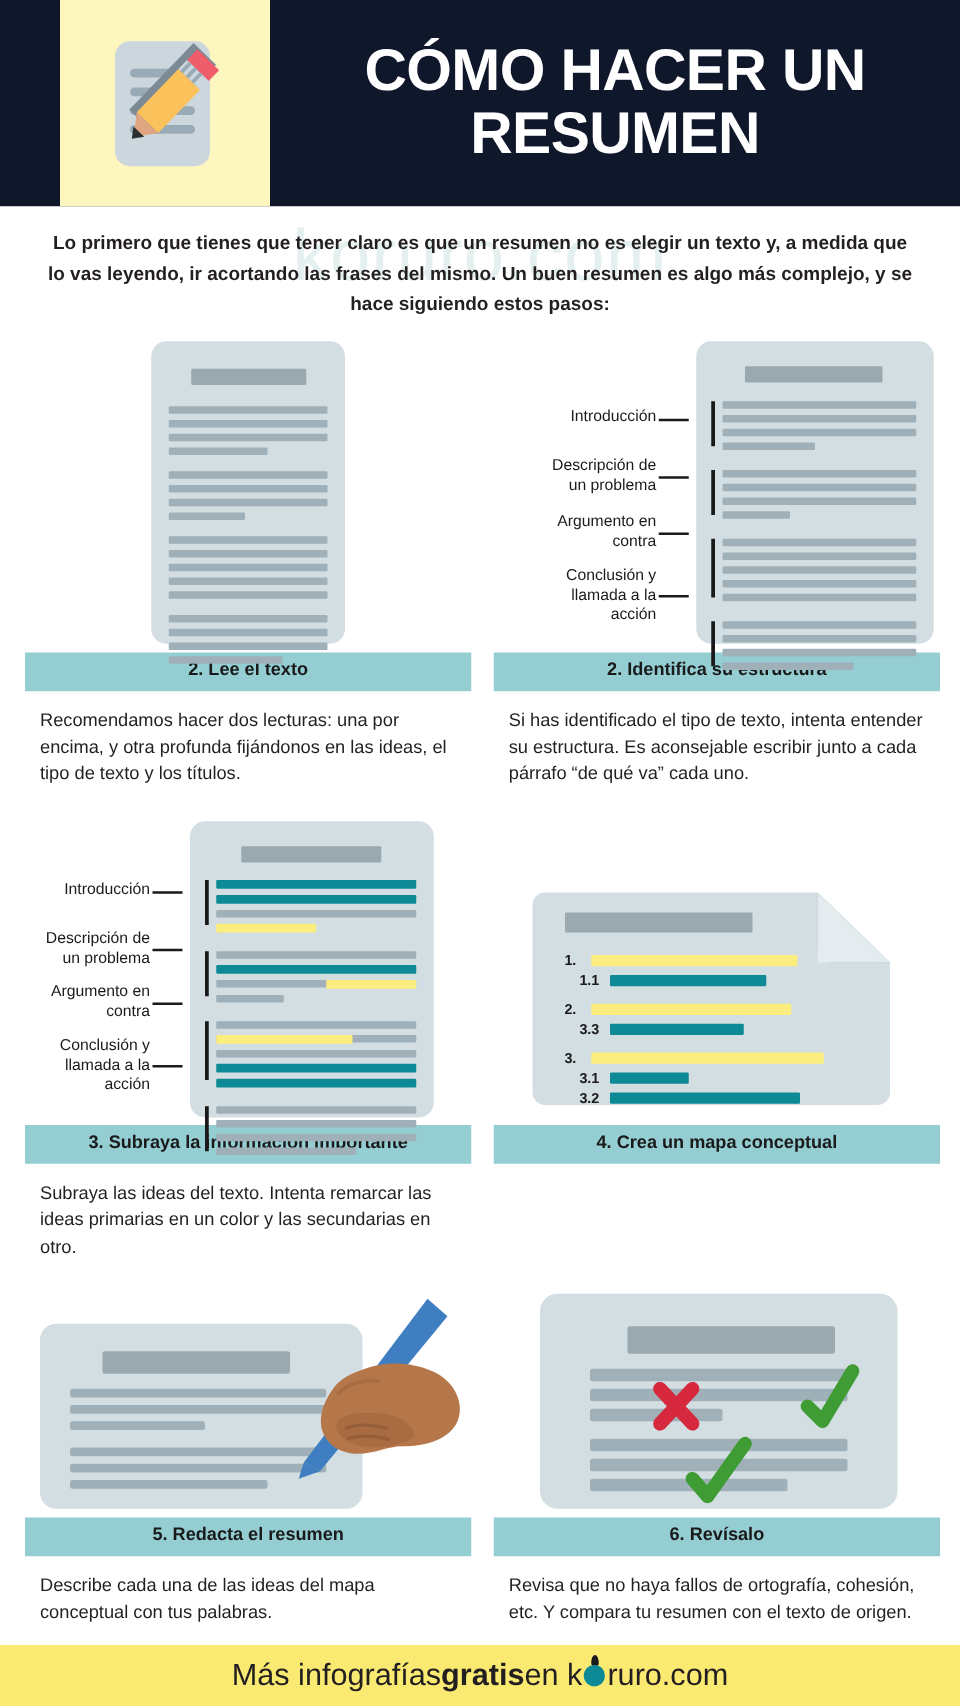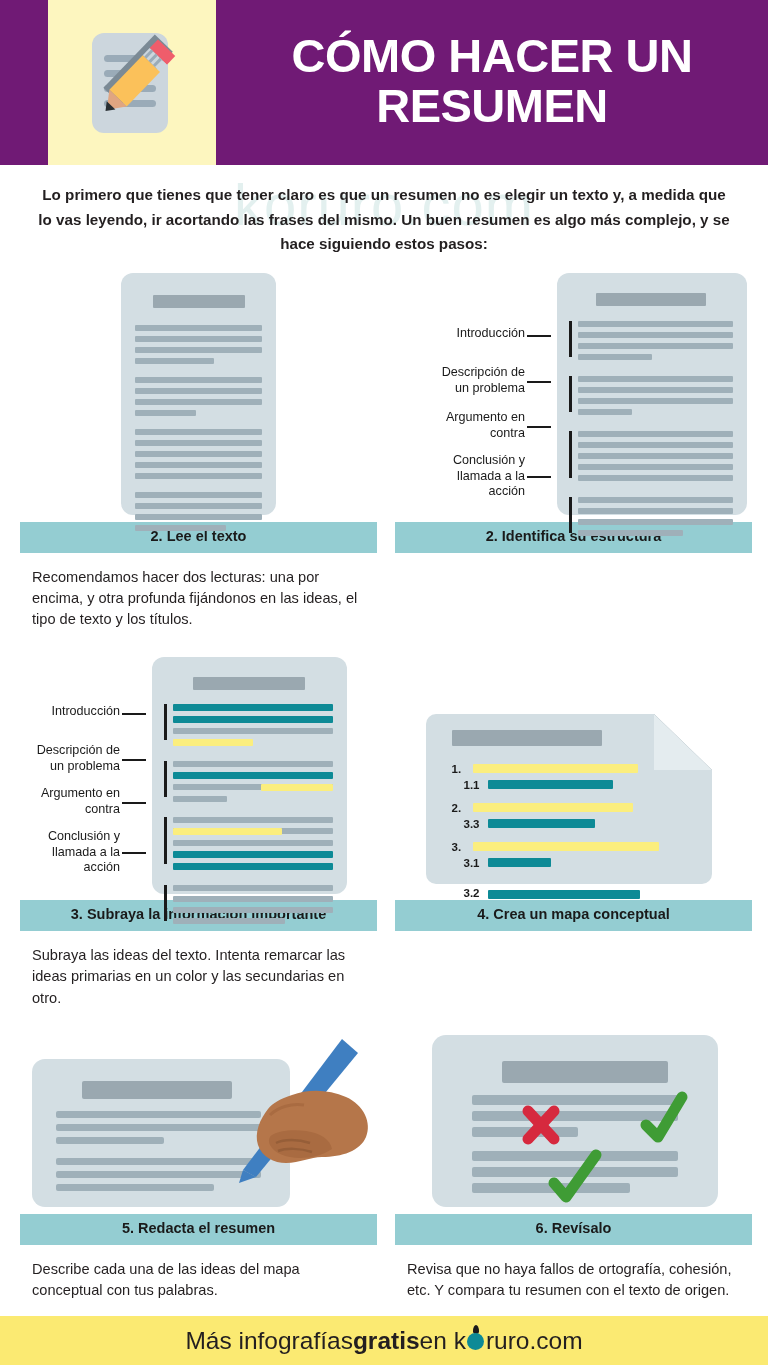--- a/index.html
+++ b/index.html
@@ -13,21 +13,21 @@
     font-family: "Liberation Sans", sans-serif;
     overflow: hidden;
     position: relative;
   }
 
   
   .header {
     position: relative;
     height: 165px;
     display: flex;
-    background: #701a75;
+    background: #0f172a;
     padding-left: 48px;
   }
   .header-badge {
     width: 168px;
     height: 165px;
     background: #fdf6bf;
     display: flex;
     align-items: center;
     justify-content: center;
     flex: 0 0 168px;
@@ -334,20 +334,21 @@
             <div style="flex:1;">
               <div class="line"></div>
               <div class="line"></div>
               <div class="line"></div>
               <div class="line" style="width:68%;"></div>
             </div>
           </div>
         </div>
       </div>
       <div class="step-banner">2. Identifica su estructura</div>
+      <div class="step-body">Si has identificado el tipo de texto, intenta entender su estructura. Es aconsejable escribir junto a cada párrafo “de qué va” cada uno.</div>
     </div>
   </div>
 
   <div class="step-row" style="margin-top:14px;">
 
     <div class="step-col">
       <div class="illus" style="height:250px;justify-content:flex-end;padding-right:30px;box-sizing:border-box;">
 
         <div style="position:relative;width:120px;height:240px;">
           <div class="callout-label" style="position:absolute;top:49px;right:32px;width:92px;">Introducción</div>
@@ -449,21 +450,21 @@
             </div>
 
             <div style="display:flex;align-items:center;gap:4px;height:13px;margin-top:10px;">
               <span style="width:17px;">3.</span>
               <div class="line thick yellow" style="width:186px;margin:0;height:9px;"></div>
             </div>
             <div style="display:flex;align-items:center;gap:4px;height:13px;margin-top:3px;padding-left:12px;">
               <span style="width:20px;">3.1</span>
               <div class="line thick teal" style="width:63px;margin:0;height:9px;"></div>
             </div>
-            <div style="display:flex;align-items:flex-end;gap:4px;height:13px;margin-top:17px;padding-left:12px;">
+            <div style="display:flex;align-items:center;gap:4px;height:13px;margin-top:3px;padding-left:12px;">
               <span style="width:20px;">3.2</span>
               <div class="line thick teal" style="width:152px;margin:0;height:9px;"></div>
             </div>
           </div>
         </div>
       </div>
       <div class="step-banner">4. Crea un mapa conceptual</div>
     </div>
   </div>
 

